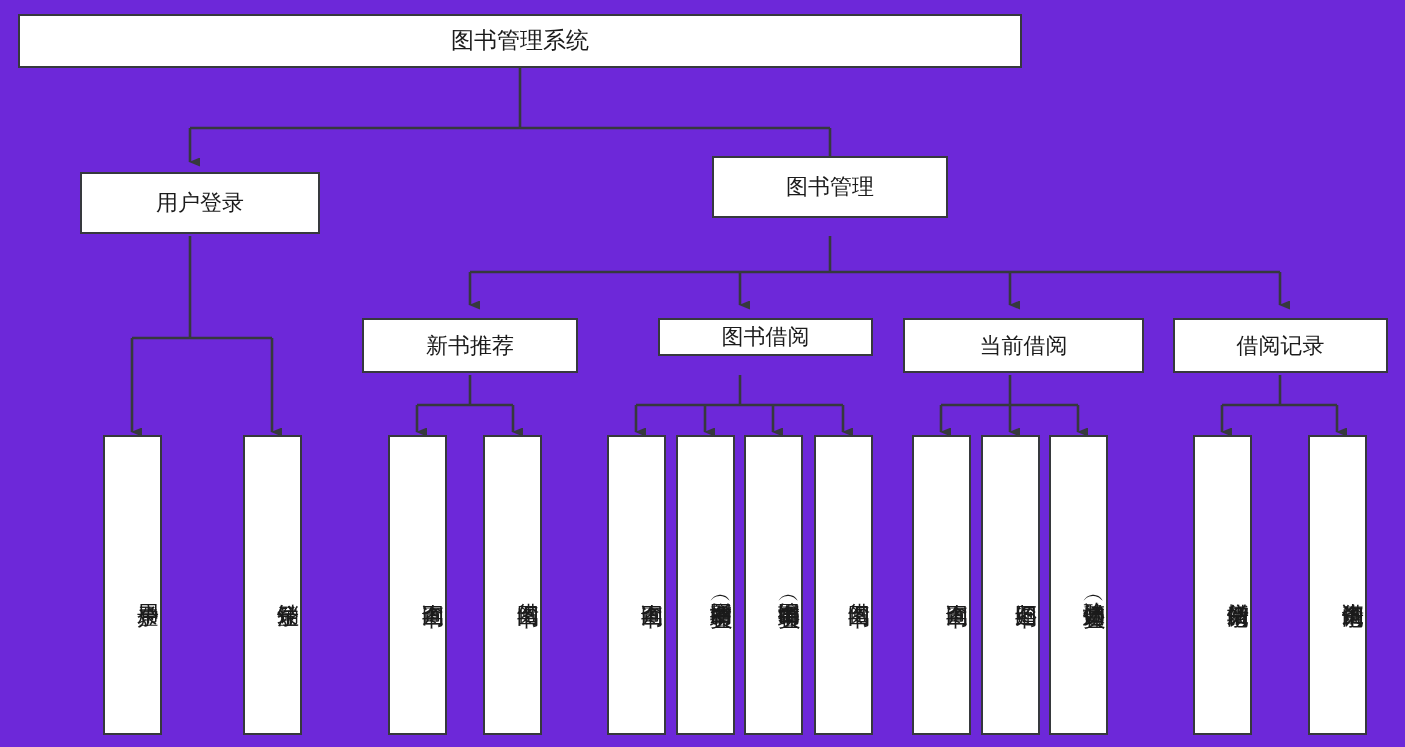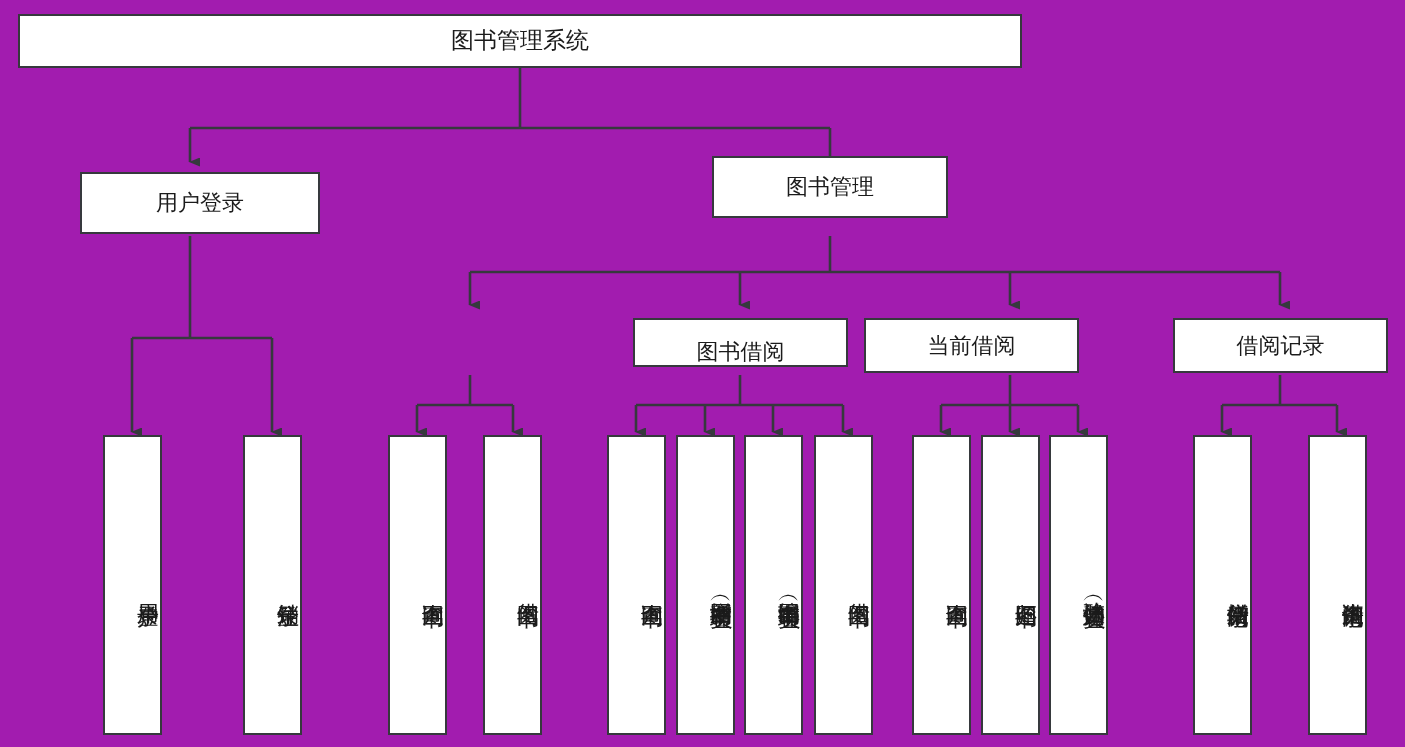--- a/index.html
+++ b/index.html
@@ -11,21 +11,21 @@
   body {
     font-family: "DejaVu Sans", "Liberation Sans", sans-serif;
     width: 1405px;
     height: 747px;
     overflow: hidden;
   }
   #diagram {
     position: relative;
     width: 1405px;
     height: 747px;
-    background: #a21caf;
+    background: #6d28d9;
   }
   #edges {
     position: absolute;
     left: 0;
     top: 0;
     width: 1405px;
     height: 747px;
   }
   .node {
     position: absolute;
@@ -129,24 +129,27 @@
     <span>图书管理系统</span>
   </div>
 
   <div class="node horiz" style="left:80px; top:172px; width:240px; height:62px;">
     <span>用户登录</span>
   </div>
   <div class="node horiz" style="left:712px; top:156px; width:236px; height:62px;">
     <span>图书管理</span>
   </div>
 
-  <div class="node horiz" style="left:633px; top:318px; width:215px; height:49px;align-items:flex-end;">
+  <div class="node horiz" style="left:362px; top:318px; width:216px; height:55px;">
+    <span>新书推荐</span>
+  </div>
+  <div class="node horiz" style="left:658px; top:318px; width:215px; height:38px;">
     <span>图书借阅</span>
   </div>
-  <div class="node horiz" style="left:864px; top:318px; width:215px; height:55px;">
+  <div class="node horiz" style="left:903px; top:318px; width:241px; height:55px;">
     <span>当前借阅</span>
   </div>
   <div class="node horiz" style="left:1173px; top:318px; width:215px; height:55px;">
     <span>借阅记录</span>
   </div>
 
   <div class="node vert" style="left:103px; top:435px; width:59px; height:300px;">
     <span class="vlabel">用户登录</span>
   </div>
   <div class="node vert" style="left:243px; top:435px; width:59px; height:300px;">

